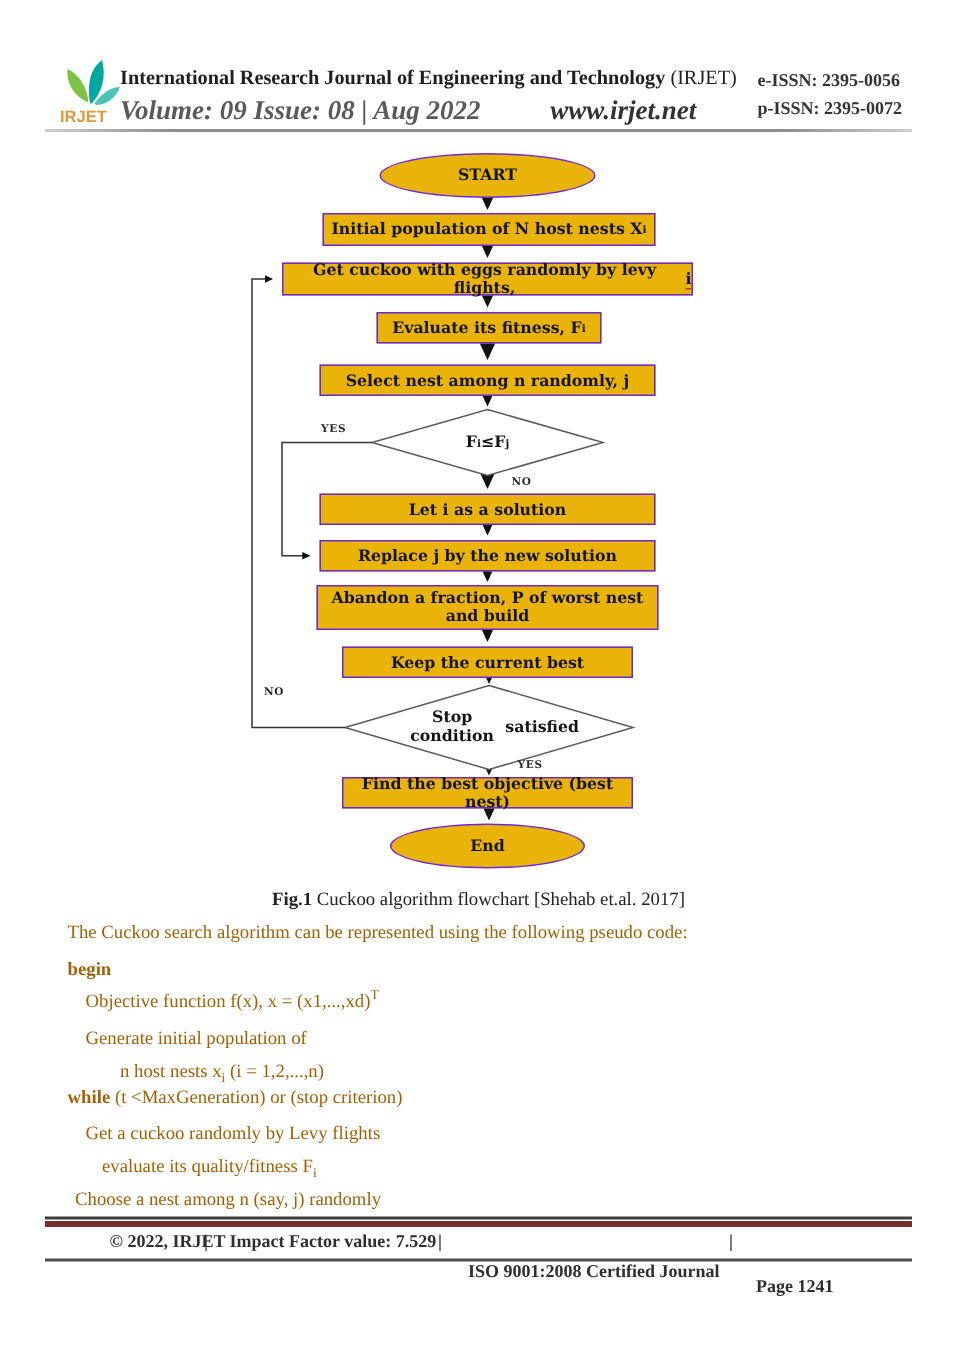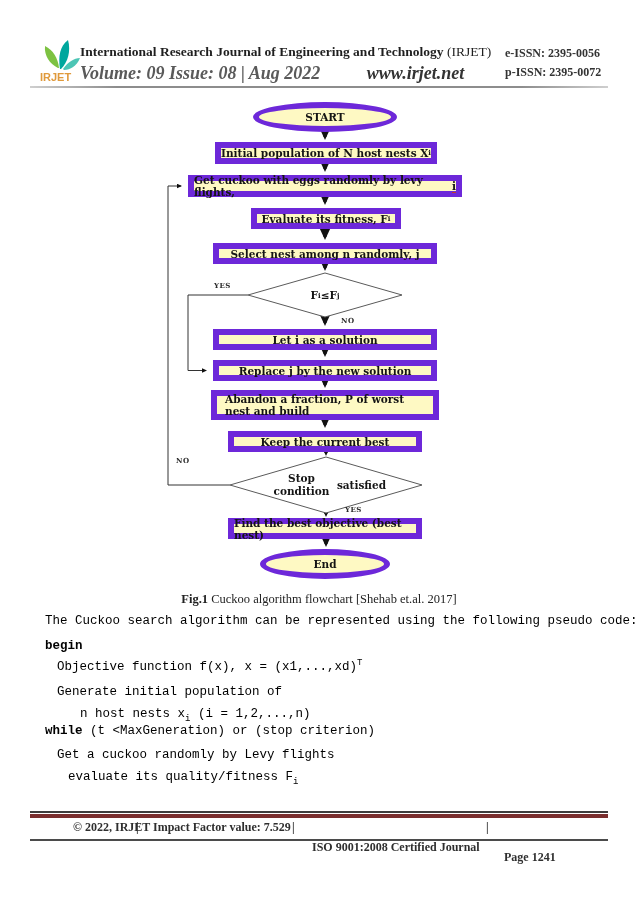--- a/index.html
+++ b/index.html
@@ -12,35 +12,35 @@
   .hdr-sub{position:absolute;left:80px;top:63px;font-size:18px;font-weight:bold;color:#5a5a5a;white-space:nowrap;font-style:italic;}
   .hdr-sub .site{margin-left:42px;color:#333;}
   .hdr-issn{position:absolute;left:505px;top:44px;font-size:12px;font-weight:bold;color:#333;line-height:19px;}
   .hdr-rule{position:absolute;left:30px;top:86px;width:578px;height:2px;
             background:linear-gradient(to right,#cfcfcf,#8d8d8d 15%,#8d8d8d 85%,#cfcfcf);}
   .logo{position:absolute;left:38px;top:38px;width:44px;height:46px;}
 
   
   .flow{position:absolute;left:0;top:95px;width:638px;height:500px;}
   .flow svg.wires{position:absolute;left:0;top:0;}
-  .fbox{position:absolute;box-sizing:border-box;border:6px solid #6d28d9;background:#fef9c3;
-        display:flex;align-items:center;justify-content:center;
+  .fbox{position:absolute;box-sizing:border-box;border:1px solid #6d28d9;background:#eab308;
+        display:flex;align-items:center;justify-content:center;text-align:center;
         font-family:"DejaVu Serif", serif;font-weight:bold;font-size:10.5px;color:#141414;line-height:12px;}
   .fellipse{border-radius:50%;}
   .fbox sub{font-size:7px;}
   .fdiamond-text{position:absolute;display:flex;align-items:center;justify-content:center;text-align:center;
         font-family:"DejaVu Serif", serif;font-weight:bold;font-size:10.5px;color:#141414;line-height:13px;background:transparent;}
   .flabel{position:absolute;font-family:"DejaVu Serif", serif;font-weight:bold;font-size:7px;
           letter-spacing:0.5px;color:#2a2a2a;}
   .red-i{border-bottom:1px solid #c0392b;}
 
   
   .caption{position:absolute;left:0;top:592px;width:638px;text-align:center;font-size:12.5px;color:#222;}
   .caption .cap-bold{font-weight:bold;}
-  .bodyline{position:absolute;font-size:12.5px;color:#000000;white-space:nowrap;font-family:Liberation Mono, monospace;}
+  .bodyline{position:absolute;font-size:12.5px;color:#a16207;white-space:nowrap;}
   .bodyline b{font-weight:bold;}
   .bodyline sub{font-size:9px;}
   .bodyline sup{font-size:9px;}
 
   
   .f-thin-top{position:absolute;left:30px;top:811px;width:578px;height:2px;background:#3d3d3d;}
   .f-maroon{position:absolute;left:30px;top:814px;width:578px;height:4px;background:#7a2e2e;}
   .f-thin-bot{position:absolute;left:30px;top:839px;width:578px;height:1.5px;background:#4b4b4b;}
   .f-item{position:absolute;top:820px;font-size:12px;font-weight:bold;color:#2f2f2f;white-space:nowrap;}
 </style>
@@ -177,20 +177,21 @@
   <div class="bodyline" style="left:45px;top:724px;">
     <b>while</b><span> (t &lt;MaxGeneration) or (stop criterion)</span>
   </div>
 
   <div class="bodyline" style="left:57px;top:748px;">Get a cuckoo randomly by Levy flights</div>
 
   <div class="bodyline" style="left:68px;top:770px;">
     <span>evaluate its quality/fitness F</span><sub>i</sub>
   </div>
 
+  <div class="bodyline" style="left:50px;top:792px;">Choose a nest among n (say, j) randomly</div>
 
   <div class="f-thin-top"></div>
   <div class="f-maroon"></div>
   <span class="f-item" style="left:45px;margin-left:28px;">© 2022, IRJET</span>
   <span class="f-item" style="left:136px;">|</span>
   <span class="f-item" style="left:153px;">Impact Factor value: 7.529</span>
   <span class="f-item" style="left:292px;">|</span>
   <span class="f-item" style="left:312px;margin-top:20px;">ISO 9001:2008 Certified Journal</span>
   <span class="f-item" style="left:486px;">|</span>
   <span class="f-item" style="left:504px;margin-top:30px;">Page 1241</span>

